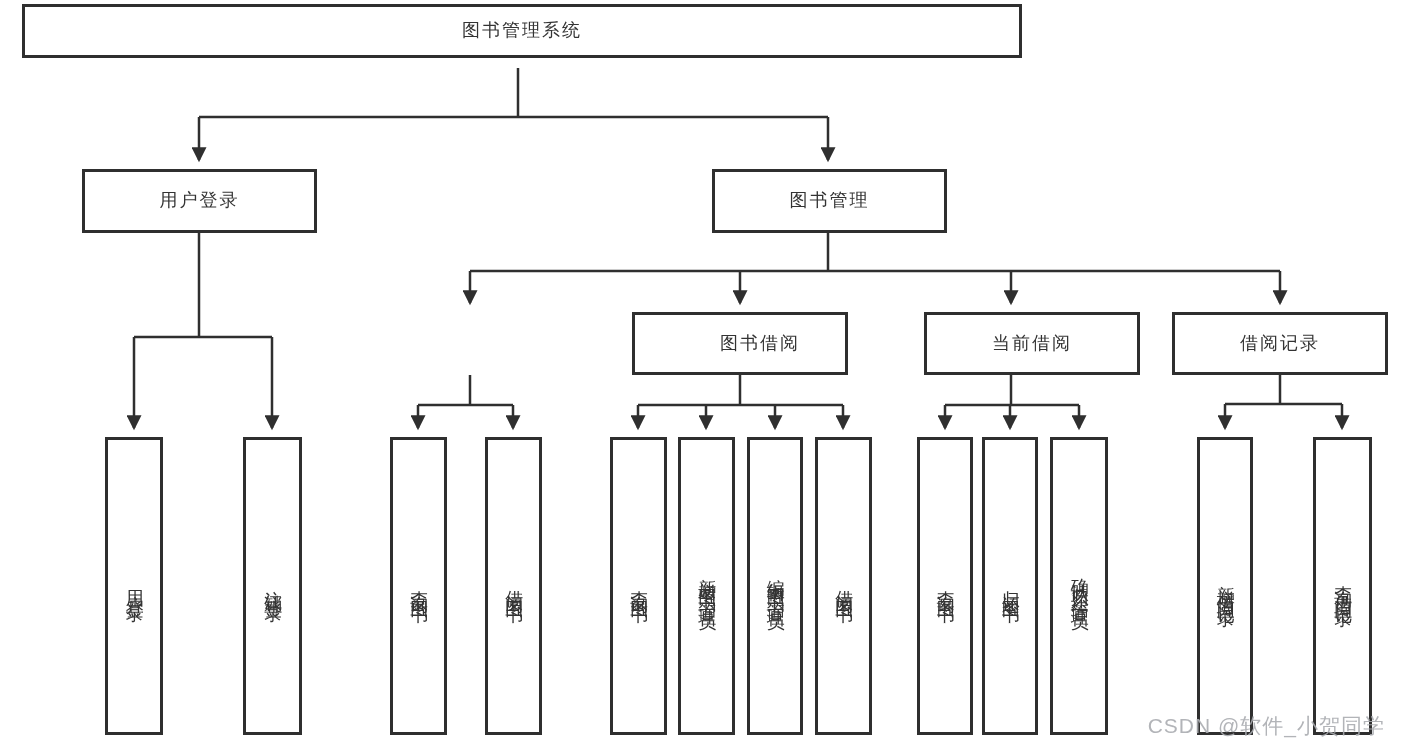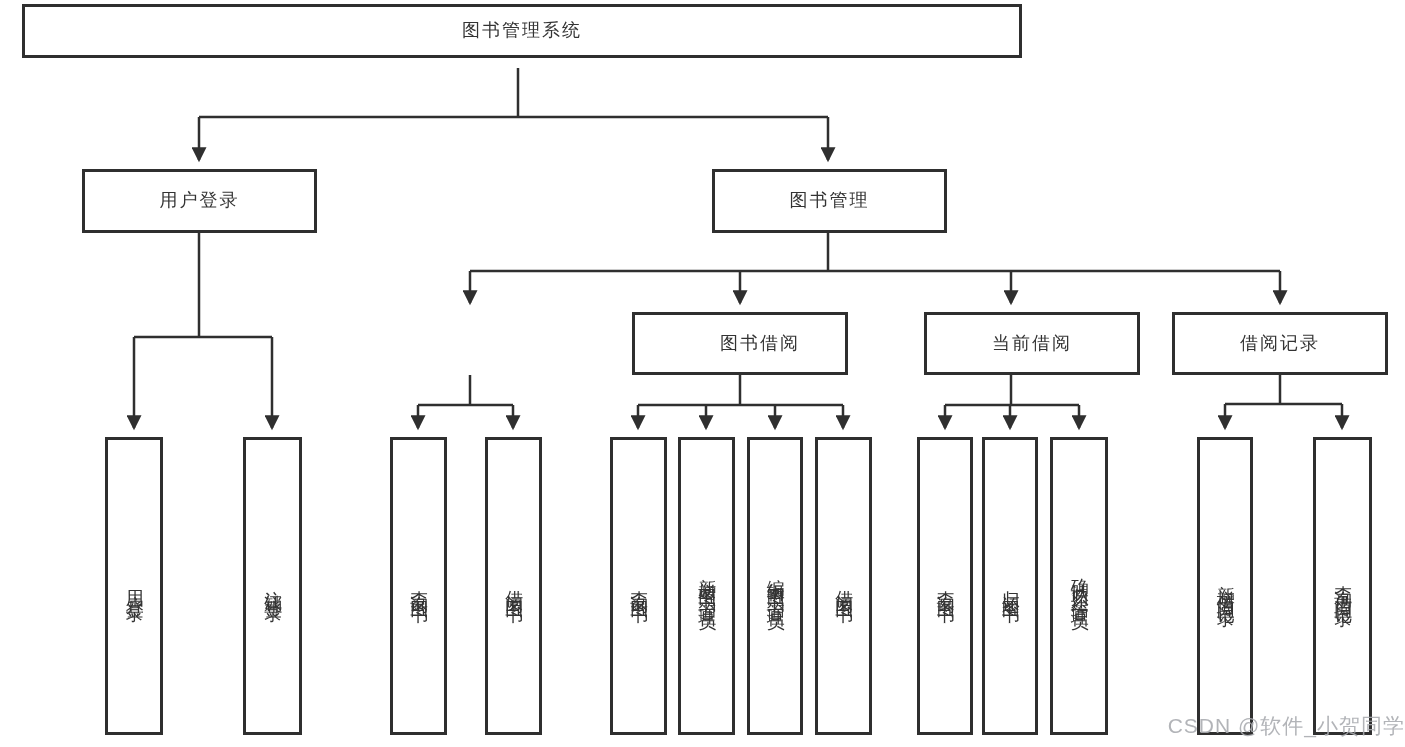--- a/index.html
+++ b/index.html
@@ -33,21 +33,21 @@
   }
   .node.v {
     writing-mode: vertical-rl;
     text-orientation: mixed;
     letter-spacing: 5px;
     font-size: 18px;
     padding: 6px 0;
   }
   .watermark {
     position: absolute;
-    right: 0;
+    right: 20px;
     top: 712px;
     font-size: 21px;
     color: rgba(170, 172, 176, 0.9);
     letter-spacing: 1px;
     white-space: nowrap;
     z-index: 5;
   }
 </style>
 </head>
 <body>

